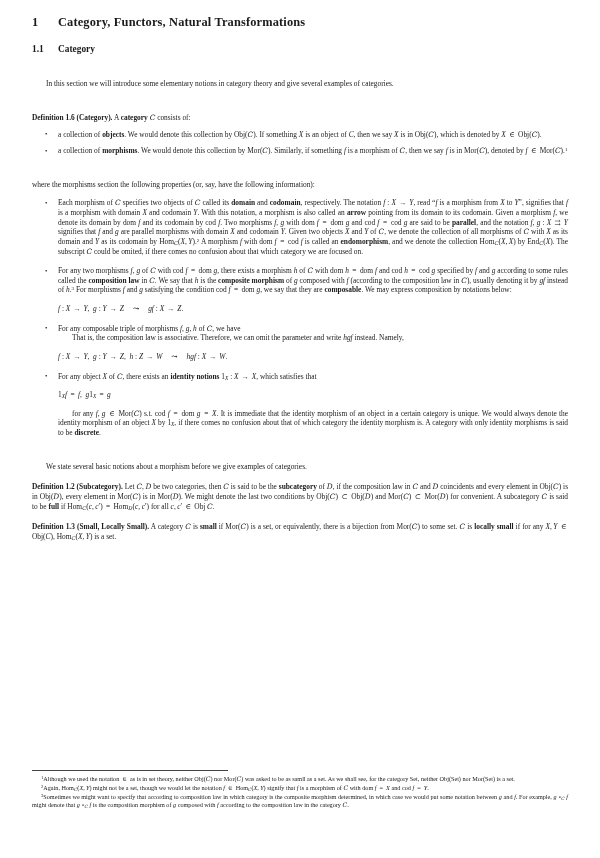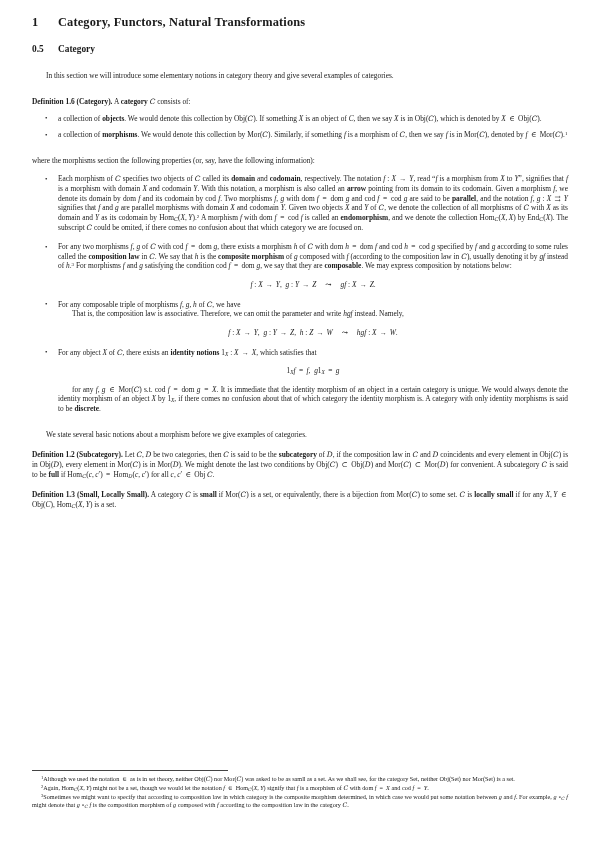--- a/index.html
+++ b/index.html
@@ -45,21 +45,21 @@
   }
   h2.subsec .num { display: inline-block; width: 26px; }
 
   
   p {
     margin: 0;
     text-align: justify;
     text-justify: inter-word;
   }
   p.indent { text-indent: 14px; }
-  p.gap-md { margin-top: 16px; }
+  p.gap-md { margin-top: 24px; }
   p.gap-lg { margin-top: 11px; }
 
   .defn-head { font-weight: bold; }
 
   
   ul.bullets {
     list-style: none;
     margin: 7px 0 0 0;
     padding: 0;
   }
@@ -99,21 +99,21 @@
     vertical-align: -0.22em;
   }
   sup {
     font-size: 0.72em;
     line-height: 0;
     vertical-align: 0.42em;
   }
   sup.fnm { font-size: 0.68em; }
   .display {
     display: block;
-    text-align: center;
+    text-align: left;
     margin: 9px 0 9px 0;
   }
   .op { padding: 0 1.5px; }
   .sq { padding: 0 9px; font-style: normal; }
   .arr { padding: 0 1px; }
 
   
   .footnotes {
     position: absolute;
     left: 32px;
@@ -140,21 +140,21 @@
 <body>
 
 <div class="page">
   <div class="body-col">
 
     <h1 class="sec">
       <span class="num">1</span><span>Category, Functors, Natural Transformations</span>
     </h1>
 
     <h2 class="subsec">
-      <span class="num">0.5</span><span>Category</span>
+      <span class="num">1.1</span><span>Category</span>
     </h2>
 
     <p class="indent gap-md">In this section we will introduce some elementary notions in category theory and give several examples of categories.</p>
 
     <p class="gap-md"><span class="defn-head">Definition 1.6 (Category).</span> A <b>category</b> <span class="cal">C</span> consists of:</p>
 
     <ul class="bullets">
       <li><span class="dot">•</span>a collection of <b>objects</b>. We would denote this collection by <span class="rm">Obj(</span><span class="cal">C</span><span class="rm">)</span>. If something <i>X</i> is an object of <i>C</i>, then we say <i>X</i> is in <span class="rm">Obj(</span><span class="cal">C</span><span class="rm">)</span>, which is denoted by <i>X</i> <span class="op">∈</span> <span class="rm">Obj(</span><span class="cal">C</span><span class="rm">)</span>.</li>
       <li><span class="dot">•</span>a collection of <b>morphisms</b>. We would denote this collection by <span class="rm">Mor(</span><span class="cal">C</span><span class="rm">)</span>. Similarly, if something <i>f</i> is a morphism of <span class="cal">C</span>, then we say <i>f</i> is in <span class="rm">Mor(</span><span class="cal">C</span><span class="rm">)</span>, denoted by <i>f</i> <span class="op">∈</span> <span class="rm">Mor(</span><span class="cal">C</span><span class="rm">)</span>.<sup class="fnm">1</sup></li>
     </ul>

